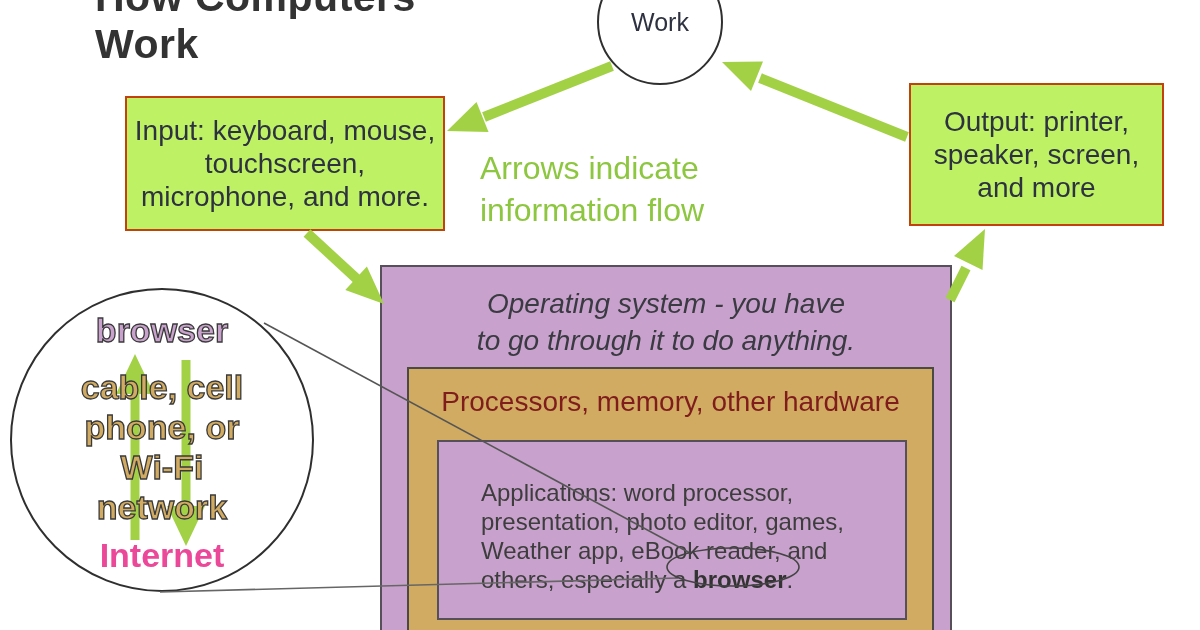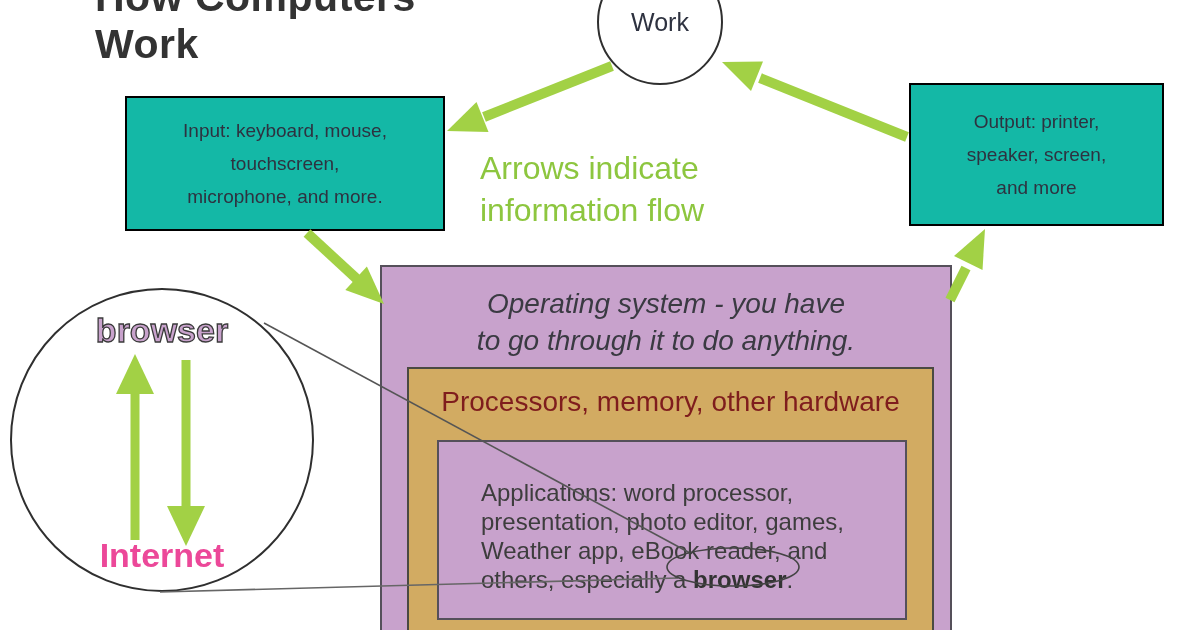--- a/index.html
+++ b/index.html
@@ -18,23 +18,23 @@
   
   .user-circle{
     position:absolute;left:597px;top:-41px;width:126px;height:126px;
     border:2px solid #2f2f2f;border-radius:50%;background:#fff;
     display:flex;align-items:center;justify-content:center;
     font-size:25px;color:#2e3240;box-sizing:border-box;z-index:3;
   }
 
   
   .tan-box{
-    position:absolute;background:#14b8a6;border:2px solid #000000;box-sizing:border-box;
+    position:absolute;background:#bef264;border:2px solid #c2410c;box-sizing:border-box;
     display:flex;align-items:center;justify-content:center;text-align:center;
-    font-size:19px;line-height:33px;color:#2e3240;z-index:2;
+    font-size:28px;line-height:33px;color:#2e3240;z-index:2;
   }
   .input-box{left:125px;top:96px;width:320px;height:135px;}
   .output-box{left:909px;top:83px;width:255px;height:143px;}
 
   
   .arrows-note{
     position:absolute;left:480px;top:147px;width:385px;text-align:left;
     font-size:32px;line-height:42px;color:#8dc63f;z-index:1;
   }
 
@@ -136,20 +136,24 @@
       <g>
         <line x1="123" y1="250" x2="123" y2="102" stroke="#a2d145" stroke-width="9"></line>
         <polygon points="123,64 104,104 142,104" fill="#a2d145"></polygon>
       </g>
       <g>
         <line x1="174" y1="70" x2="174" y2="218" stroke="#a2d145" stroke-width="9"></line>
         <polygon points="174,256 155,216 193,216" fill="#a2d145"></polygon>
       </g>
     </svg>
     <div class="mag-line mag-browser stroked-purple">browser</div>
+    <div class="mag-line mag-network stroked-tan pre">cable, cell
+phone, or
+Wi-Fi
+network</div>
     <div class="mag-line mag-internet">Internet</div>
   </div>
 
 
   <svg class="overlay" width="1200" height="630" viewBox="0 0 1200 630">
 
     <g>
       <line x1="612" y1="66" x2="484" y2="117" stroke="#a2d145" stroke-width="10"></line>
       <polygon points="447,131 476.5,102 488.5,132" fill="#a2d145"></polygon>
     </g>

